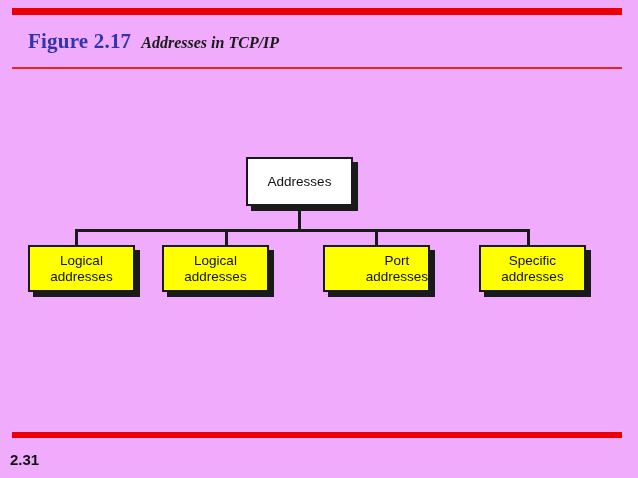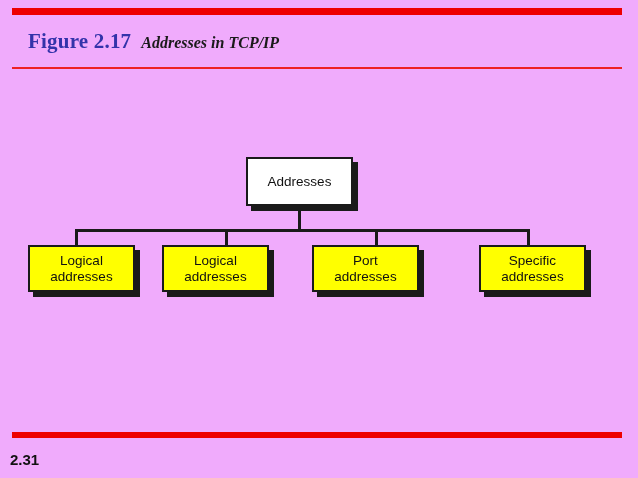--- a/index.html
+++ b/index.html
@@ -112,21 +112,21 @@
     height: 49px;
   }
   .node-leaf {
     background: #ffff00;
     top: 245px;
     width: 107px;
     height: 47px;
   }
   .leaf-0 { left: 28px; }
   .leaf-1 { left: 162px; }
-  .leaf-2 { left: 312px; }
+  .leaf-2 { left: 323px; justify-content: flex-end; }
   .leaf-3 { left: 479px; }
 
   
   .conn {
     position: absolute;
     background: #1a1a1a;
     z-index: 1;
   }
   
   .stem-root {

